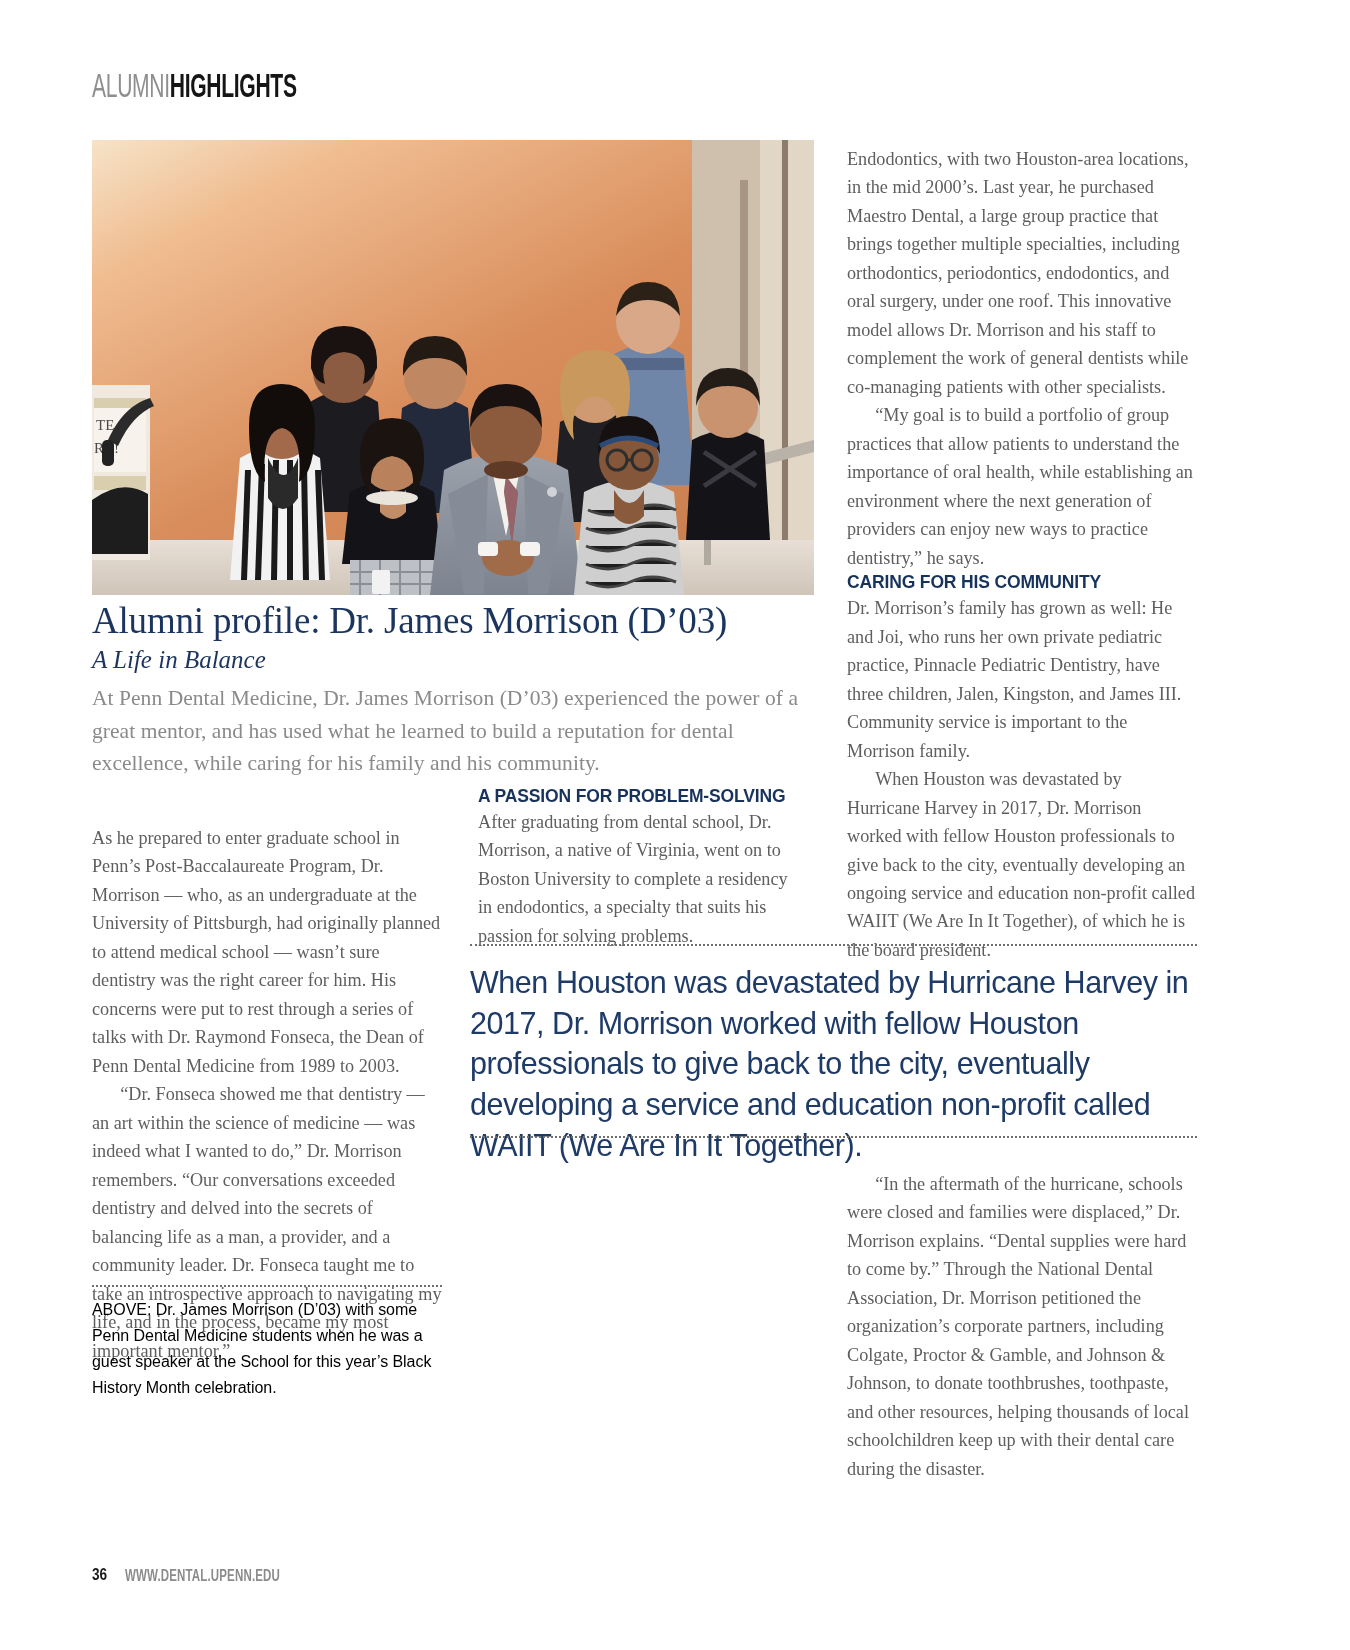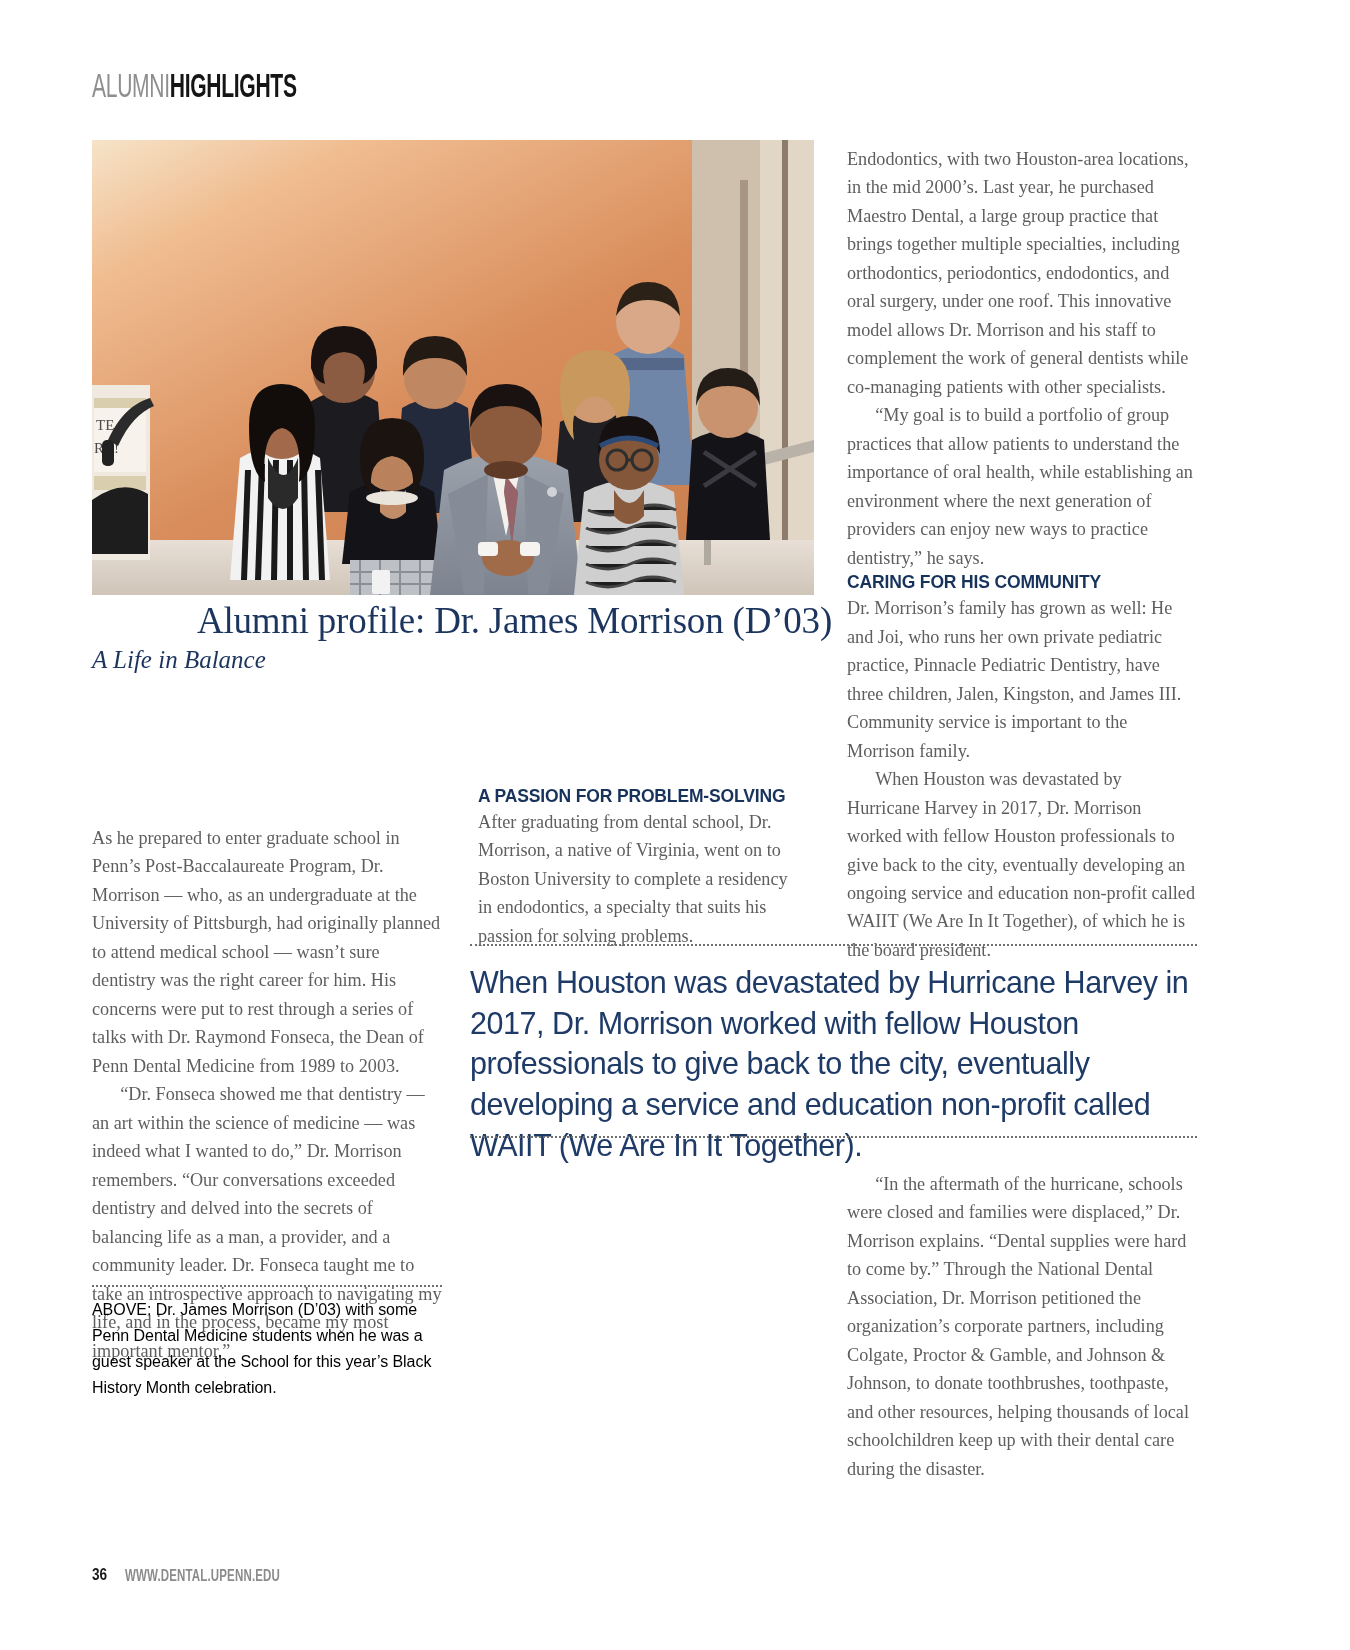--- a/index.html
+++ b/index.html
@@ -55,21 +55,20 @@
     position: absolute;
     left: 92px;
     top: 600px;
     width: 740px;
     font-family: "Liberation Serif", serif;
     font-size: 37px;
     font-weight: 400;
     color: #1c355e;
     letter-spacing: -0.2px;
     line-height: 1.12;
-    text-align: right;
   }
   .subhead {
     position: absolute;
     left: 92px;
     top: 645px;
     width: 740px;
     font-family: "Liberation Serif", serif;
     font-style: italic;
     font-size: 25px;
     color: #1c355e;
@@ -334,20 +333,21 @@
           <circle cx="525" cy="320" r="10"></circle>
           <circle cx="550" cy="320" r="10"></circle>
           <path d="M535 320 L540 320"></path>
         </g>
       </g>
     </svg>
   </div>
 
   <div class="headline">Alumni profile: Dr. James Morrison (D’03)</div>
   <div class="subhead">A Life in Balance</div>
+  <div class="deck">At Penn Dental Medicine, Dr. James Morrison (D’03) experienced the power of a great mentor, and has used what he learned to build a reputation for dental excellence, while caring for his family and his community.</div>
 
   <div class="col" id="col-left-top">
     <p>As he prepared to enter graduate school in Penn’s Post-Baccalaureate Program, Dr. Morrison — who, as an undergraduate at the University of Pittsburgh, had originally planned to attend medical school — wasn’t sure dentistry was the right career for him. His concerns were put to rest through a series of talks with Dr. Raymond Fonseca, the Dean of Penn Dental Medicine from 1989 to 2003.</p>
     <p class="indent">“Dr. Fonseca showed me that dentistry — an art within the science of medicine — was indeed what I wanted to do,” Dr. Morrison remembers. “Our conversations exceeded dentistry and delved into the secrets of balancing life as a man, a provider, and a community leader. Dr. Fonseca taught me to take an introspective approach to navigating my life, and in the process, became my most important mentor.”</p>
   </div>
 
   <div class="col" id="col-mid-top">
     <p class="kicker">A PASSION FOR PROBLEM-SOLVING</p>
     <p>After graduating from dental school, Dr. Morrison, a native of Virginia, went on to Boston University to complete a residency in endodontics, a specialty that suits his passion for solving problems.</p>
   </div>

